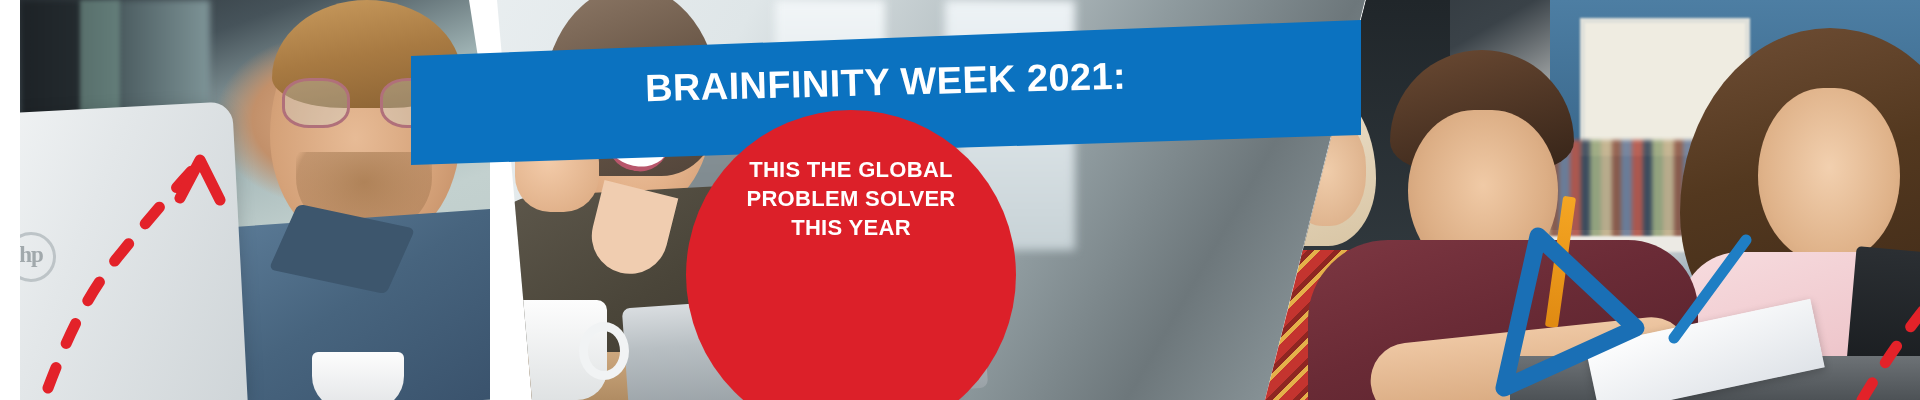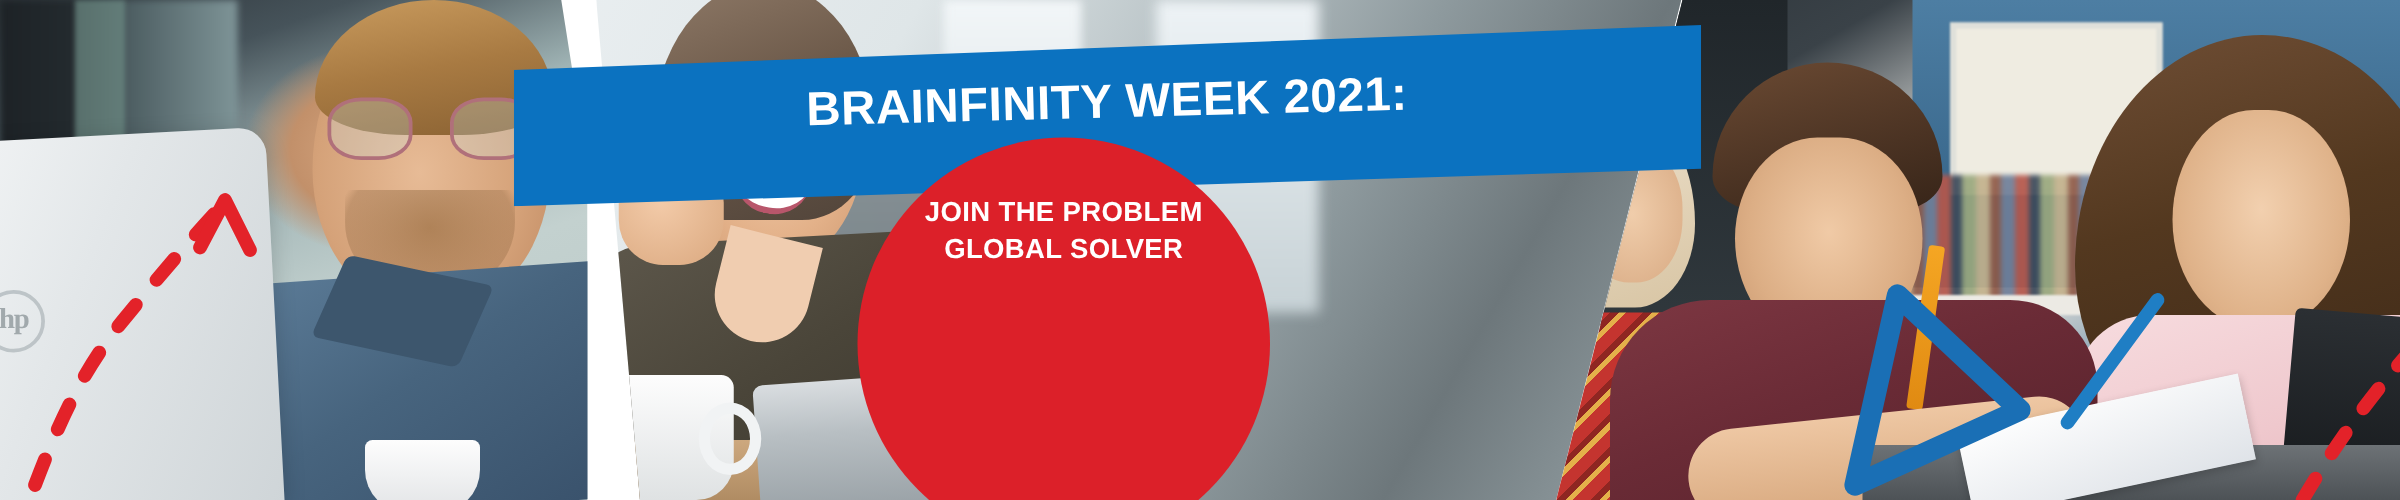--- a/index.html
+++ b/index.html
@@ -6,21 +6,21 @@
   body{font-family:"Liberation Sans",sans-serif;}
 
   .banner{
     position:relative;
     width:1920px;height:400px;
     overflow:hidden;
     background:#ffffff;
   }
 
   
-  .panel{position:absolute;top:0;height:400px;overflow:hidden;}
+  .panel{position:absolute;top:0;height:400px;overflow:hidden;margin-left:20px;}
 
   .panel-left{left:0;width:470px;
     clip-path:polygon(0 0, 449px 0, 512px 400px, 0 400px);}
   .panel-mid{left:455px;width:900px;
     clip-path:polygon(22px 0, 890px 0, 790px 400px, 57px 400px);}
   .panel-right{left:1240px;width:680px;
     clip-path:polygon(106px 0, 680px 0, 680px 400px, 5px 400px);}
 
   
   .ph-left{position:absolute;inset:0;
@@ -275,17 +275,18 @@
       </svg>
 
     </div>
   </div>
 
   <div class="blue-band"></div>
   <div class="blue-band-title">BRAINFINITY WEEK 2021:</div>
 
   <div class="red-circle"></div>
   <div class="red-circle-text">
-    <div>JOIN THE PROBLEM</div>
-    <div>GLOBAL SOLVER</div>
+    <div>THIS THE GLOBAL</div>
+    <div>PROBLEM SOLVER</div>
+    <div>THIS YEAR</div>
   </div>
 
 </div>
 
 </body></html>

